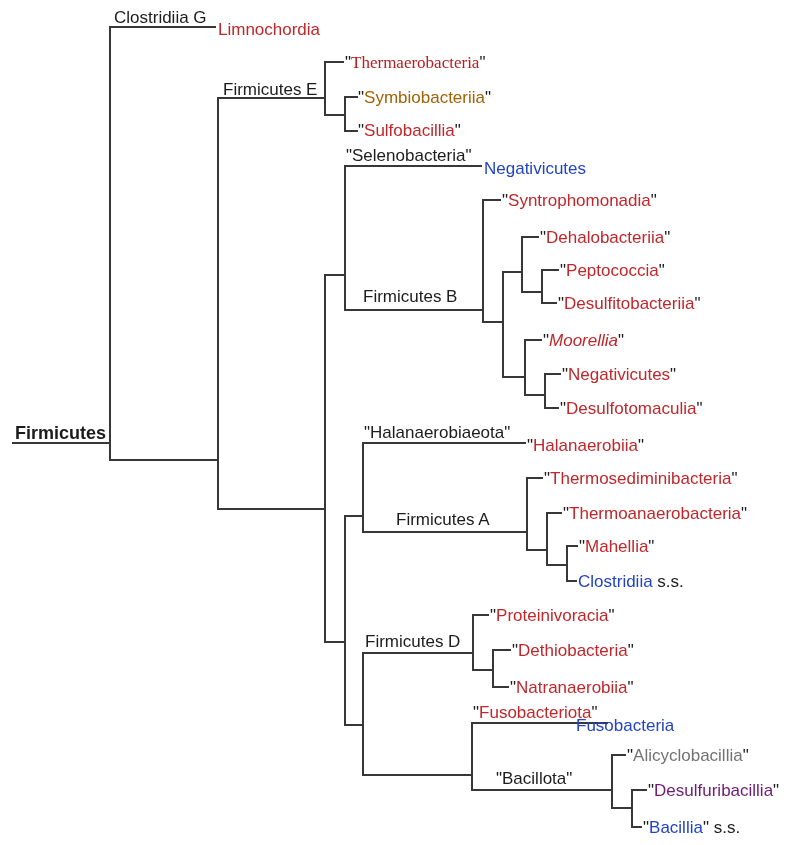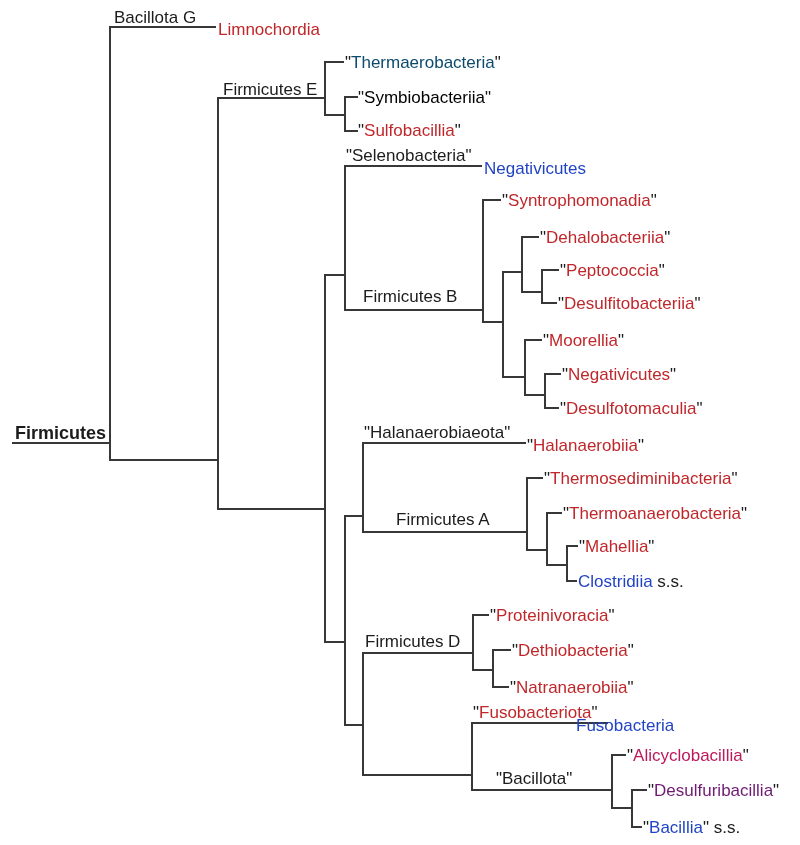--- a/index.html
+++ b/index.html
@@ -91,46 +91,46 @@
     <div class="seg v" style="background: rgb(55, 55, 55); left: 471px; top: 722px; height: 69px;"></div>
     <div class="seg h" style="background: rgb(55, 55, 55); left: 471px; top: 722px; width: 137px;"></div>
     <div class="seg h" style="background: rgb(55, 55, 55); left: 471px; top: 789px; width: 142px;"></div>
     <div class="seg v" style="background: rgb(55, 55, 55); left: 611px; top: 754px; height: 55px;"></div>
     <div class="seg h" style="background: rgb(55, 55, 55); left: 611px; top: 754px; width: 15px;"></div>
     <div class="seg h" style="background: rgb(55, 55, 55); left: 611px; top: 807px; width: 22px;"></div>
     <div class="seg v" style="background: rgb(55, 55, 55); left: 631px; top: 789px; height: 39px;"></div>
     <div class="seg h" style="background: rgb(55, 55, 55); left: 631px; top: 789px; width: 16px;"></div>
     <div class="seg h" style="background: rgb(55, 55, 55); left: 631px; top: 826px; width: 11px;"></div>
     <div class="lbl bold" style="left: 15px; top: 424px;"><span style="color: rgb(28, 28, 28);">Firmicutes</span></div>
-    <div class="lbl" style="left: 114px; top: 8px;"><span style="color: rgb(28, 28, 28);">Bacillota G</span></div>
+    <div class="lbl" style="left: 114px; top: 8px;"><span style="color: rgb(28, 28, 28);">Clostridiia G</span></div>
     <div class="lbl" style="left: 218px; top: 20px;"><span style="color: rgb(192, 39, 43);">Limnochordia</span></div>
     <div class="lbl" style="left: 223px; top: 80px;"><span style="color: rgb(28, 28, 28);">Firmicutes E</span></div>
-    <div class="lbl" style="left: 345px; top: 53px;"><span style="color: rgb(28, 28, 28);">"</span><span style="color: #0c4a6e;">Thermaerobacteria</span><span style="color: rgb(28, 28, 28);">"</span></div>
-    <div class="lbl" style="left: 358px; top: 88px;"><span style="color: rgb(28, 28, 28);">"</span><span style="color: #000000;">Symbiobacteriia</span><span style="color: rgb(28, 28, 28);">"</span></div>
+    <div class="lbl" style="left: 345px; top: 53px;"><span style="color: rgb(28, 28, 28);">"</span><span style="color: #b91c1c; font-family: Liberation Serif, serif;">Thermaerobacteria</span><span style="color: rgb(28, 28, 28);">"</span></div>
+    <div class="lbl" style="left: 358px; top: 88px;"><span style="color: rgb(28, 28, 28);">"</span><span style="color: #a16207;">Symbiobacteriia</span><span style="color: rgb(28, 28, 28);">"</span></div>
     <div class="lbl" style="left: 358px; top: 121px;"><span style="color: rgb(28, 28, 28);">"</span><span style="color: rgb(192, 39, 43);">Sulfobacillia</span><span style="color: rgb(28, 28, 28);">"</span></div>
     <div class="lbl" style="left: 346px; top: 146px;"><span style="color: rgb(28, 28, 28);">"Selenobacteria"</span></div>
     <div class="lbl" style="left: 484px; top: 159px;"><span style="color: rgb(34, 68, 196);">Negativicutes</span></div>
     <div class="lbl" style="left: 363px; top: 287px;"><span style="color: rgb(28, 28, 28);">Firmicutes B</span></div>
     <div class="lbl" style="left: 502px; top: 191px;"><span style="color: rgb(28, 28, 28);">"</span><span style="color: rgb(192, 39, 43);">Syntrophomonadia</span><span style="color: rgb(28, 28, 28);">"</span></div>
     <div class="lbl" style="left: 540px; top: 228px;"><span style="color: rgb(28, 28, 28);">"</span><span style="color: rgb(192, 39, 43);">Dehalobacteriia</span><span style="color: rgb(28, 28, 28);">"</span></div>
     <div class="lbl" style="left: 560px; top: 261px;"><span style="color: rgb(28, 28, 28);">"</span><span style="color: rgb(192, 39, 43);">Peptococcia</span><span style="color: rgb(28, 28, 28);">"</span></div>
     <div class="lbl" style="left: 558px; top: 294px;"><span style="color: rgb(28, 28, 28);">"</span><span style="color: rgb(192, 39, 43);">Desulfitobacteriia</span><span style="color: rgb(28, 28, 28);">"</span></div>
-    <div class="lbl" style="left: 543px; top: 331px;"><span style="color: rgb(28, 28, 28);">"</span><span style="color: rgb(192, 39, 43);">Moorellia</span><span style="color: rgb(28, 28, 28);">"</span></div>
+    <div class="lbl" style="left: 543px; top: 331px;"><span style="color: rgb(28, 28, 28);">"</span><span style="color: rgb(192, 39, 43); font-style: italic;">Moorellia</span><span style="color: rgb(28, 28, 28);">"</span></div>
     <div class="lbl" style="left: 562px; top: 365px;"><span style="color: rgb(28, 28, 28);">"</span><span style="color: rgb(192, 39, 43);">Negativicutes</span><span style="color: rgb(28, 28, 28);">"</span></div>
     <div class="lbl" style="left: 560px; top: 399px;"><span style="color: rgb(28, 28, 28);">"</span><span style="color: rgb(192, 39, 43);">Desulfotomaculia</span><span style="color: rgb(28, 28, 28);">"</span></div>
     <div class="lbl" style="left: 364px; top: 423px;"><span style="color: rgb(28, 28, 28);">"Halanaerobiaeota"</span></div>
     <div class="lbl" style="left: 527px; top: 436px;"><span style="color: rgb(28, 28, 28);">"</span><span style="color: rgb(192, 39, 43);">Halanaerobiia</span><span style="color: rgb(28, 28, 28);">"</span></div>
     <div class="lbl" style="left: 396px; top: 510px;"><span style="color: rgb(28, 28, 28);">Firmicutes A</span></div>
     <div class="lbl" style="left: 544px; top: 469px;"><span style="color: rgb(28, 28, 28);">"</span><span style="color: rgb(192, 39, 43);">Thermosediminibacteria</span><span style="color: rgb(28, 28, 28);">"</span></div>
     <div class="lbl" style="left: 563px; top: 504px;"><span style="color: rgb(28, 28, 28);">"</span><span style="color: rgb(192, 39, 43);">Thermoanaerobacteria</span><span style="color: rgb(28, 28, 28);">"</span></div>
     <div class="lbl" style="left: 579px; top: 537px;"><span style="color: rgb(28, 28, 28);">"</span><span style="color: rgb(192, 39, 43);">Mahellia</span><span style="color: rgb(28, 28, 28);">"</span></div>
     <div class="lbl" style="left: 578px; top: 572px;"><span style="color: rgb(34, 68, 196);">Clostridiia</span><span style="color: rgb(28, 28, 28);"> s.s.</span></div>
     <div class="lbl" style="left: 365px; top: 632px;"><span style="color: rgb(28, 28, 28);">Firmicutes D</span></div>
     <div class="lbl" style="left: 490px; top: 606px;"><span style="color: rgb(28, 28, 28);">"</span><span style="color: rgb(192, 39, 43);">Proteinivoracia</span><span style="color: rgb(28, 28, 28);">"</span></div>
     <div class="lbl" style="left: 512px; top: 641px;"><span style="color: rgb(28, 28, 28);">"</span><span style="color: rgb(192, 39, 43); text-align: right;">Dethiobacteria</span><span style="color: rgb(28, 28, 28);">"</span></div>
     <div class="lbl" style="left: 510px; top: 678px;"><span style="color: rgb(28, 28, 28);">"</span><span style="color: rgb(192, 39, 43);">Natranaerobiia</span><span style="color: rgb(28, 28, 28);">"</span></div>
     <div class="lbl" style="left: 473px; top: 703px;"><span style="color: rgb(28, 28, 28);">"</span><span style="color: rgb(192, 39, 43);">Fusobacteriota</span><span style="color: rgb(28, 28, 28);">"</span></div>
     <div class="lbl" style="left: 576px; top: 716px;"><span style="color: rgb(34, 68, 196);">Fusobacteria</span></div>
     <div class="lbl" style="left: 496px; top: 769px;"><span style="color: rgb(28, 28, 28);">"Bacillota"</span></div>
-    <div class="lbl" style="left: 627px; top: 746px;"><span style="color: rgb(28, 28, 28);">"</span><span style="color: #be185d;">Alicyclobacillia</span><span style="color: rgb(28, 28, 28);">"</span></div>
+    <div class="lbl" style="left: 627px; top: 746px;"><span style="color: rgb(28, 28, 28);">"</span><span style="color: #737373;">Alicyclobacillia</span><span style="color: rgb(28, 28, 28);">"</span></div>
     <div class="lbl" style="left: 648px; top: 781px;"><span style="color: rgb(28, 28, 28);">"</span><span style="color: #701a75;">Desulfuribacillia</span><span style="color: rgb(28, 28, 28);">"</span></div>
     <div class="lbl" style="left: 643px; top: 818px;"><span style="color: rgb(28, 28, 28);">"</span><span style="color: rgb(34, 68, 196);">Bacillia</span><span style="color: rgb(28, 28, 28);">"</span><span style="color: rgb(28, 28, 28);"> s.s.</span></div>
   </div>
 
 </body></html>

